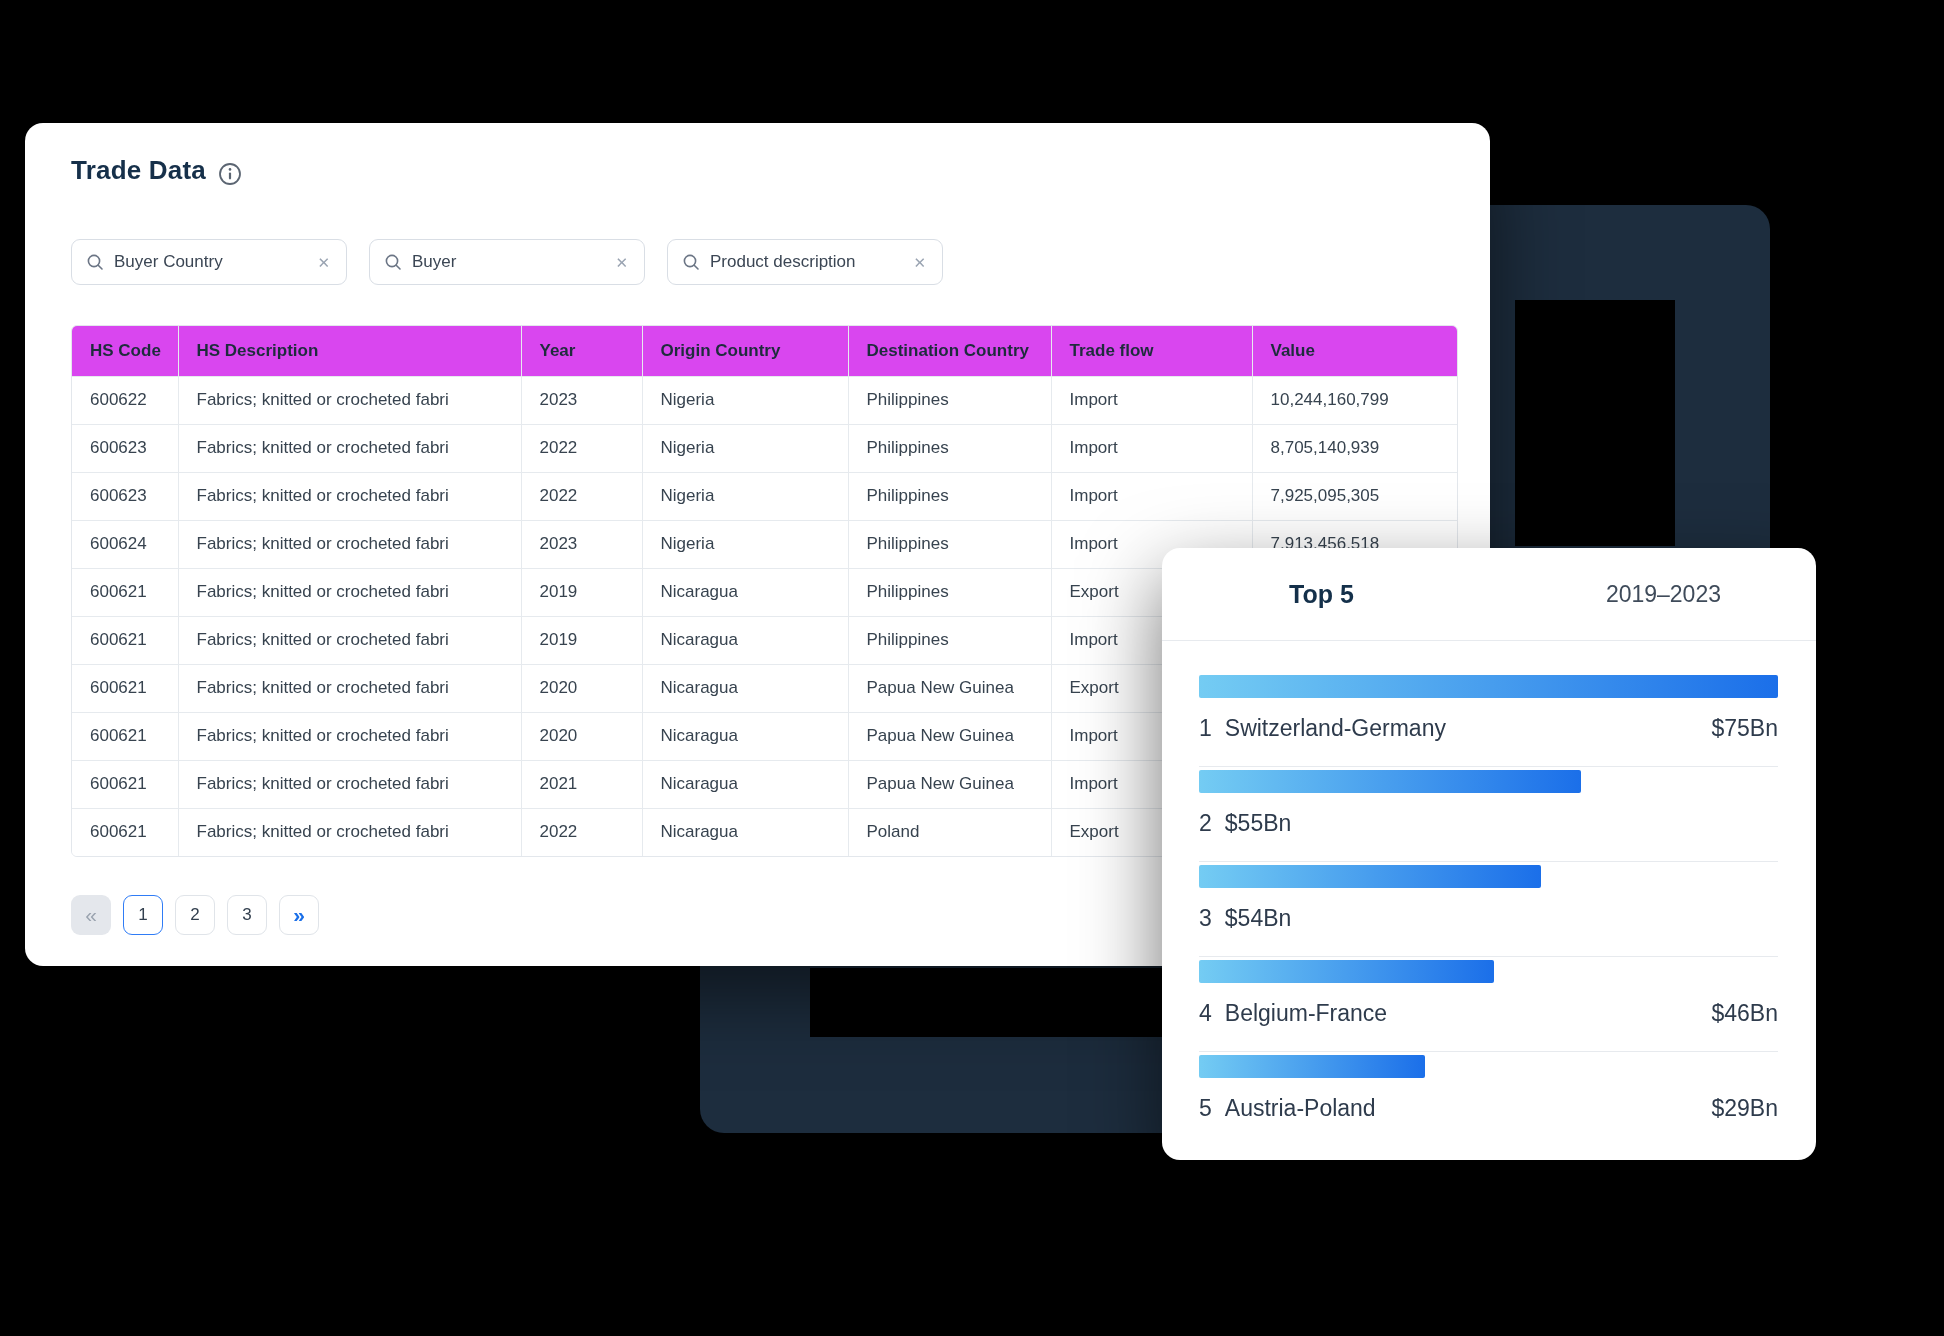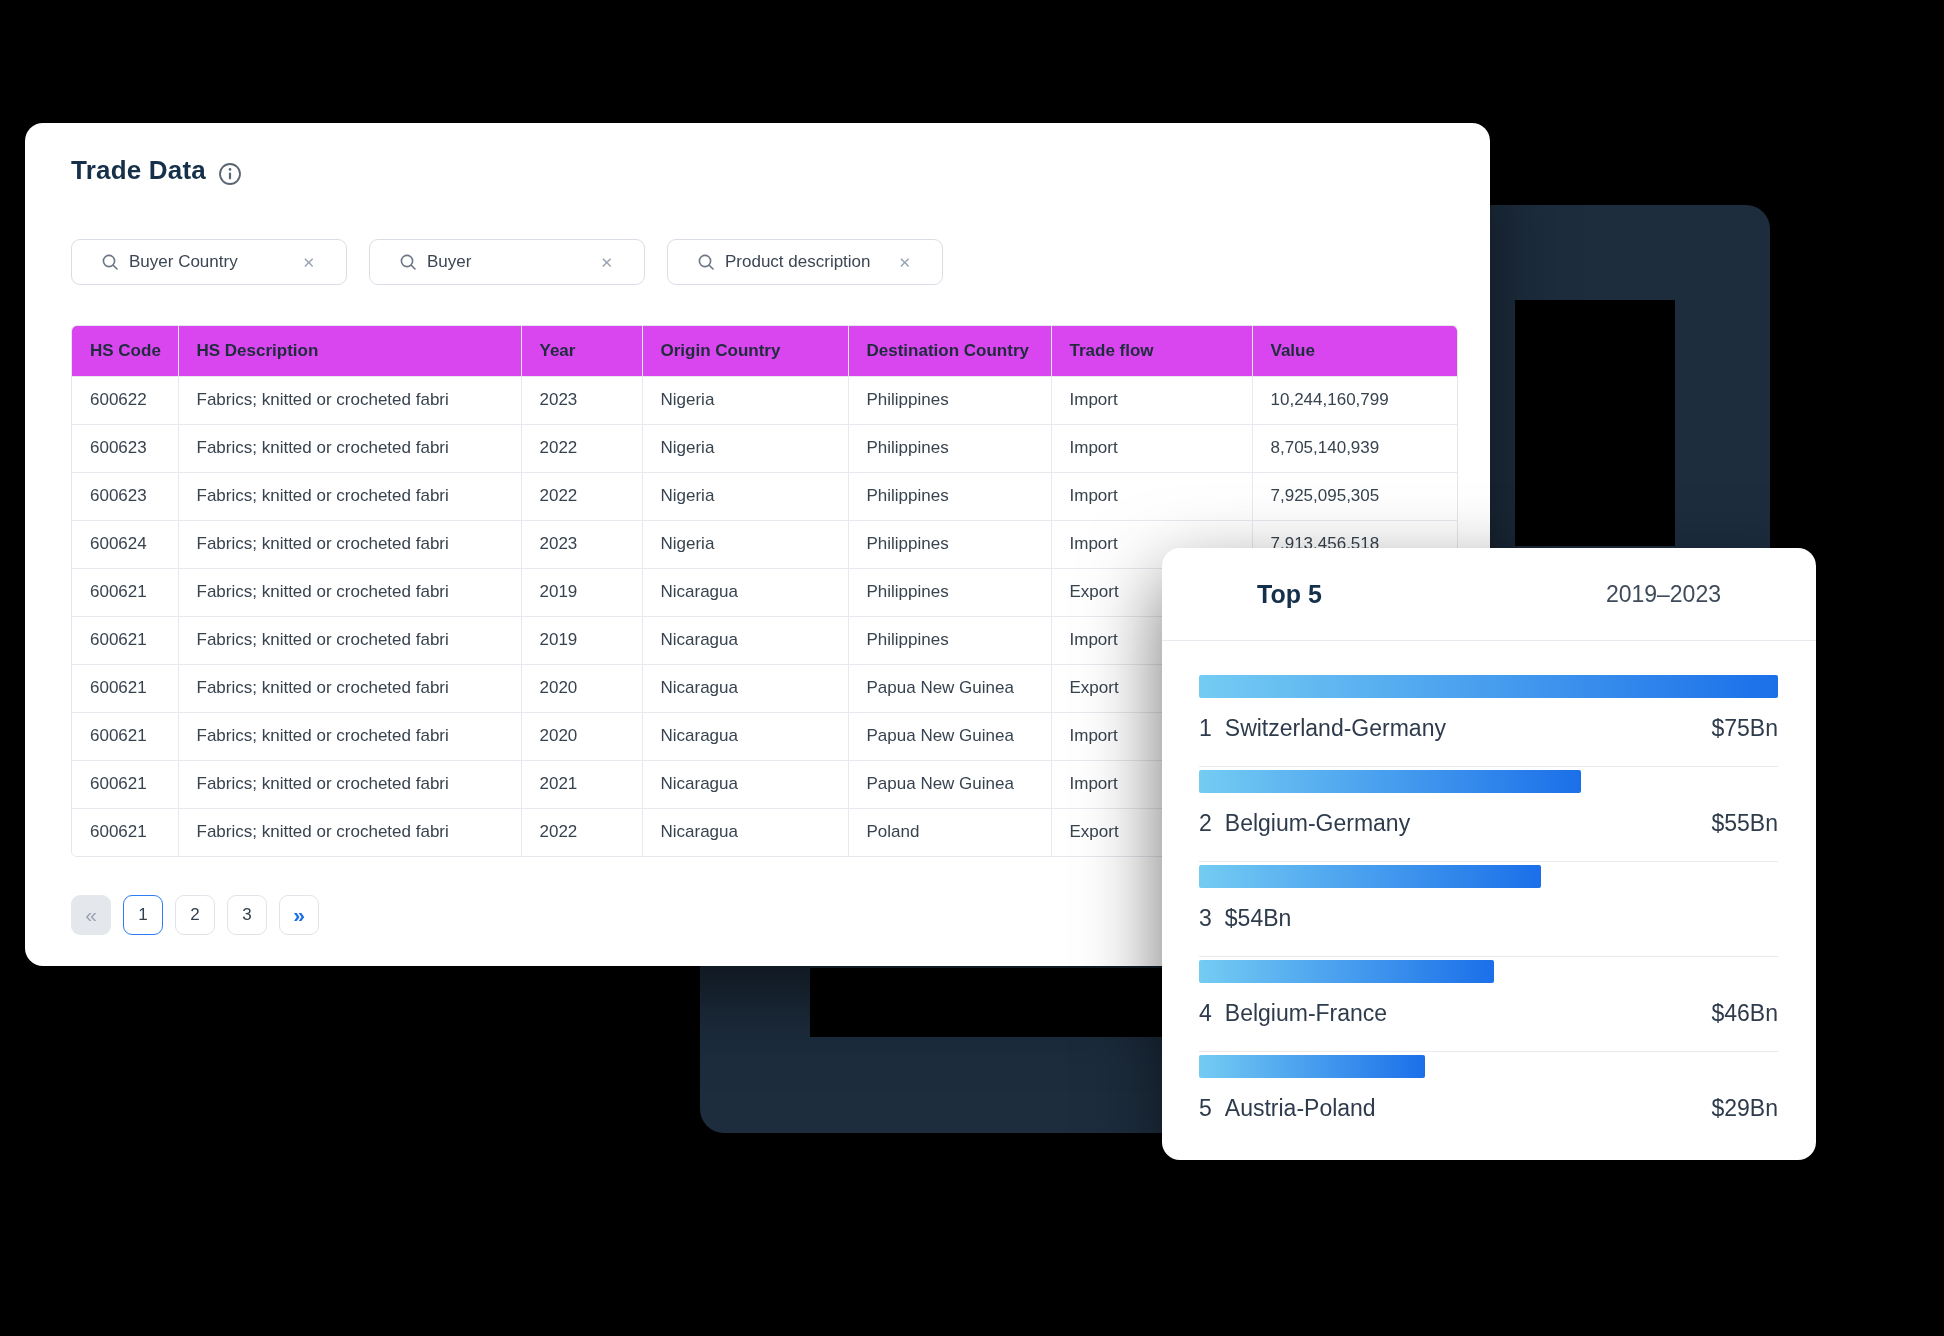--- a/index.html
+++ b/index.html
@@ -28,21 +28,21 @@
     z-index:3;
   }
   .title-row { position:absolute; left:46px; top:32px; display:flex; align-items:flex-end; gap:12px; }
   .page-title { font-size:26px; font-weight:700; color:#16304a; letter-spacing:0.2px; }
   .info-icon { width:24px; height:24px; display:block; cursor:pointer; }
 
   
   .filters { position:absolute; left:46px; top:116px; display:flex; gap:22px; }
   .filter-box {
     width:276px; height:46px; border:1px solid #d9dee5; border-radius:9px;
-    display:flex; align-items:center; padding:0 29px; background:#ffffff;
+    display:flex; align-items:center; padding:0 14px; background:#ffffff;
   }
   .filter-box .mag { flex:0 0 auto; margin-right:10px; display:block; }
   .filter-box input {
     flex:1 1 auto; min-width:0; border:none; outline:none;
     font-family:"Liberation Sans", sans-serif; font-size:17px; color:#3b4654; background:transparent;
   }
   .filter-box input::placeholder { color:#3b4654; opacity:1; }
   .clear-btn {
     flex:0 0 auto; border:none; background:none; cursor:pointer;
     font-size:15px; color:#9aa4b2; line-height:1; padding:2px;
@@ -80,21 +80,21 @@
   .top5-card {
     position:absolute; left:1162px; top:548px; width:654px; height:612px;
     background:#ffffff; border-radius:18px;
     box-shadow:0 30px 80px rgba(0,0,0,0.55);
     z-index:4;
   }
   .top5-header {
     height:93px; display:flex; align-items:center; justify-content:space-between;
     padding:0 95px; border-bottom:1px solid #e7eaee;
   }
-  .top5-title { font-size:25px; font-weight:700; color:#14304a; }
+  .top5-title { font-size:25px; font-weight:700; color:#14304a;margin-left:32px; }
   .top5-period { font-size:23px; color:#3f4b5a; }
   .top5-list { padding:32px 38px 0 37px; }
   .top5-entry { padding:2px 0 24px; }
   .top5-entry + .top5-entry { border-top:1px solid #e7eaee; padding-top:3px; }
   .bar {
     height:23px; border-radius:2px;
     background:linear-gradient(90deg,#74ccf3 0%, #1b6fe9 100%);
     margin-bottom:16px;
   }
   .entry-label { display:flex; align-items:center; height:28px; font-size:23px; color:#2e3b4c; }
@@ -291,21 +291,20 @@
         <span class="entry-rank">1</span>
         <span class="entry-pair">Switzerland-Germany</span>
         <span class="entry-value">$75Bn</span>
       </div>
     </div>
 
     <div class="top5-entry">
       <div class="bar" style="width: 66%;"></div>
       <div class="entry-label">
         <span class="entry-rank">2</span>
-        <span class="entry-pair">Belgium-Germany</span>
         <span class="entry-value">$55Bn</span>
       </div>
     </div>
 
     <div class="top5-entry">
       <div class="bar" style="width: 59%;"></div>
       <div class="entry-label">
         <span class="entry-rank">3</span>
         <span class="entry-value">$54Bn</span>
       </div>

